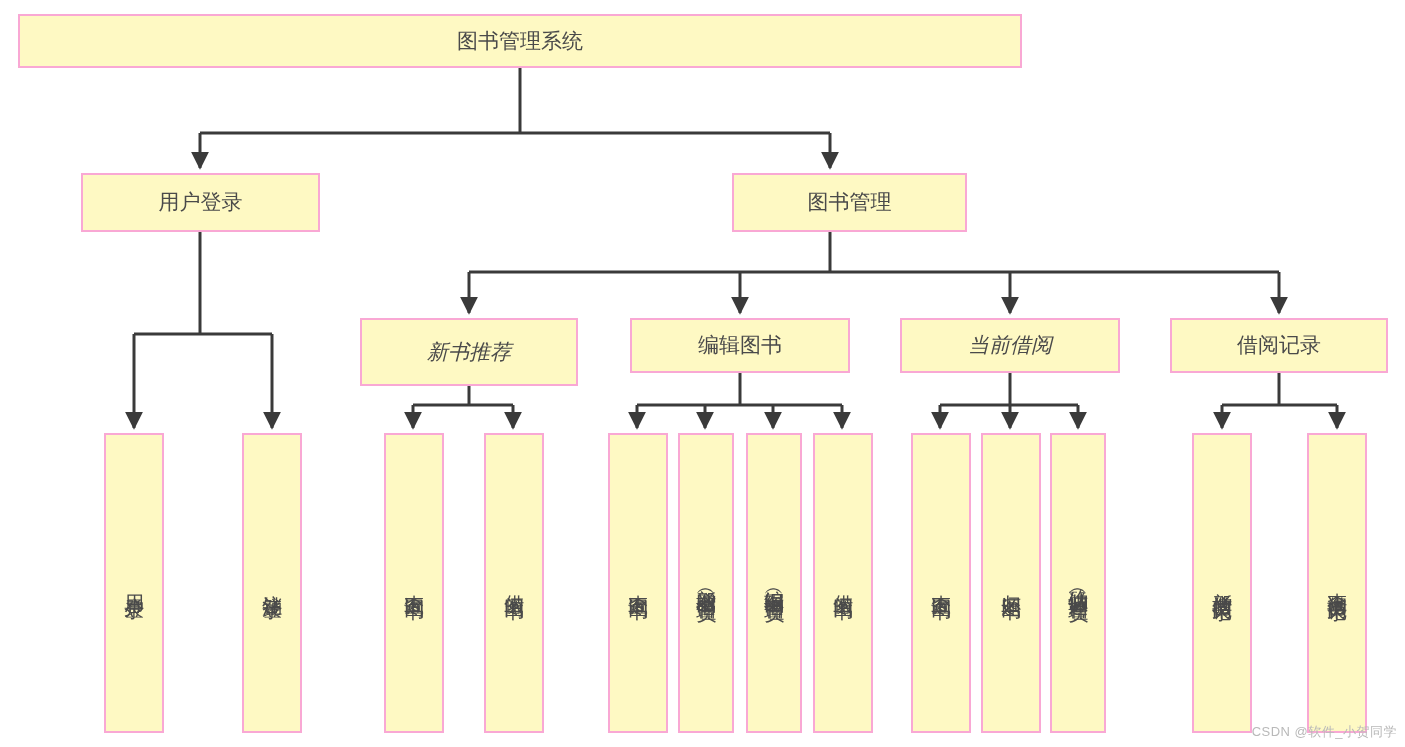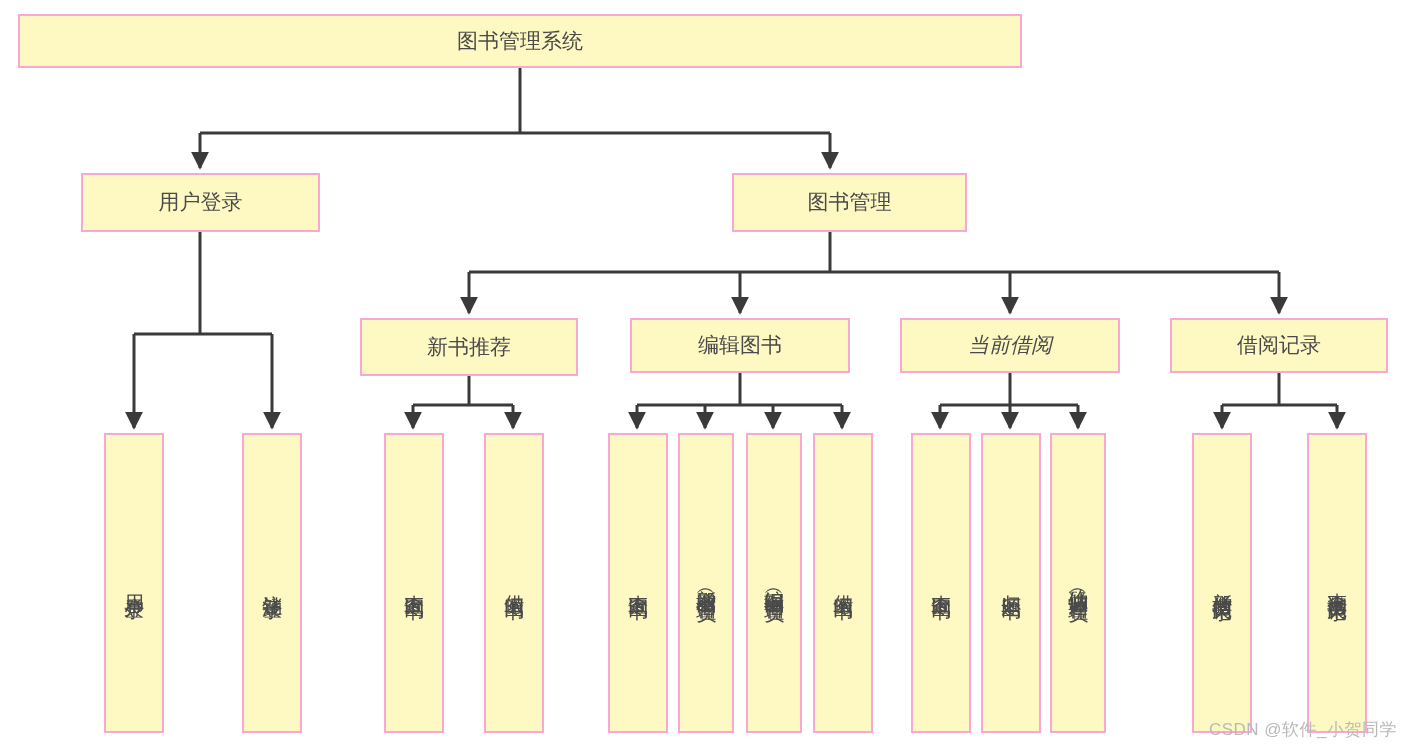--- a/index.html
+++ b/index.html
@@ -48,21 +48,21 @@
     font-size: 20px;
     writing-mode: vertical-rl;
     text-orientation: upright;
     letter-spacing: 2px;
     padding: 6px 0;
   }
   .watermark {
     position: absolute;
     right: 8px;
     bottom: 6px;
-    font-size: 17px;
+    font-size: 13px;
     color: #b9b9b9;
     white-space: nowrap;
     letter-spacing: 0.5px;
   }
 </style>
 </head>
 <body>
 
 <div id="canvas">
 
@@ -114,21 +114,21 @@
       <path d="M 1222 405 L 1222 428" marker-end="url(#arrow)"></path>
       <path d="M 1337 405 L 1337 428" marker-end="url(#arrow)"></path>
     </g>
   </svg>
 
   <div class="node root" style="left:18px; top:14px; width:1004px; height:54px;">图书管理系统</div>
 
   <div class="node h" style="left:81px; top:173px; width:239px; height:59px;">用户登录</div>
   <div class="node h" style="left:712px; top:173px; width:235px; height:59px;margin-left:20px;">图书管理</div>
 
-  <div class="node h" style="left:360px; top:318px; width:218px; height:58px;">新书推荐</div>
+  <div class="node h" style="left:360px; top:318px; width:218px; height:68px;font-style:italic;">新书推荐</div>
   <div class="node h" style="left:630px; top:318px; width:220px; height:55px;">编辑图书</div>
   <div class="node h" style="left:900px; top:318px; width:220px; height:55px;font-style:italic;">当前借阅</div>
   <div class="node h" style="left:1170px; top:318px; width:218px; height:55px;">借阅记录</div>
 
   <div class="node v" style="left:104px; top:433px; width:60px; height:300px;">用户登录</div>
   <div class="node v" style="left:242px; top:433px; width:60px; height:300px;">注销登录</div>
 
   <div class="node v" style="left:384px; top:433px; width:60px; height:300px;">查询图书</div>
   <div class="node v" style="left:484px; top:433px; width:60px; height:300px;">借阅图书</div>
 

